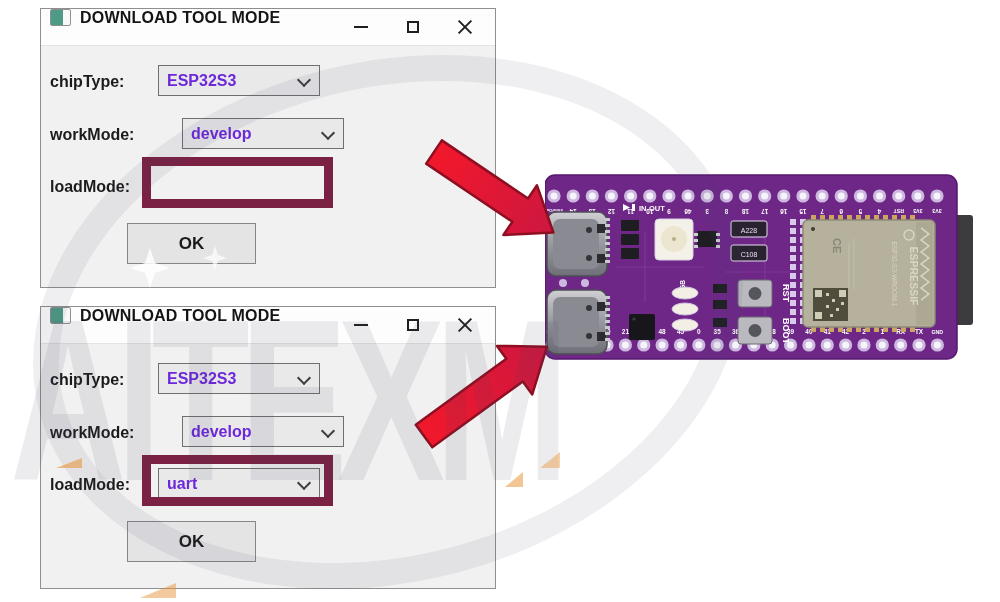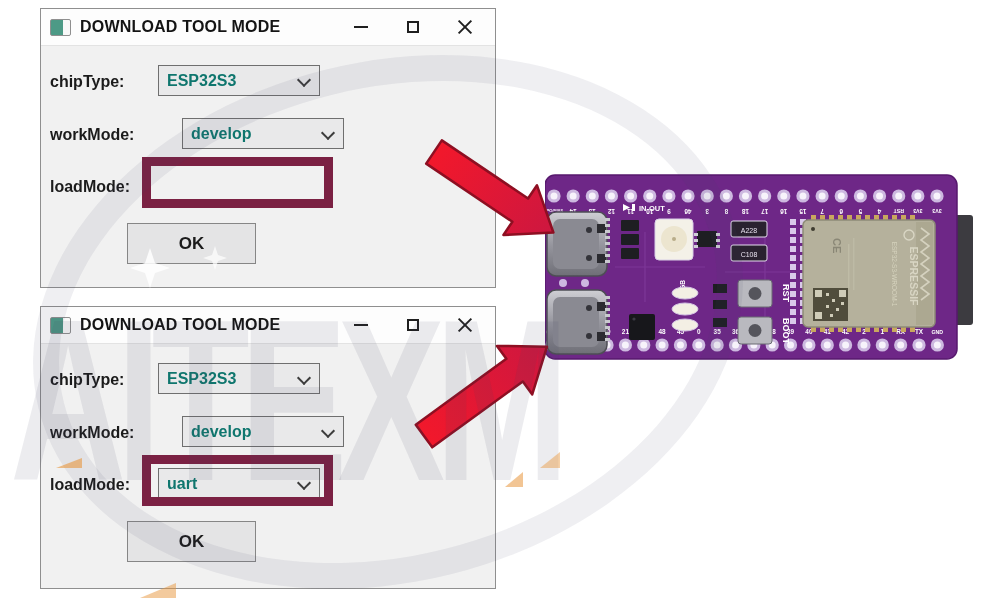--- a/index.html
+++ b/index.html
@@ -3,37 +3,37 @@
 <meta charset="utf-8">
 <style>
   html,body{margin:0;padding:0;background:#fff;}
   .canvas{position:relative;width:1000px;height:602px;background:#ffffff;overflow:hidden;
           font-family:"Liberation Sans",sans-serif;}
 
   
   .dialog{position:absolute;width:456px;background:#f1f1f1;border:1px solid #8f8f8f;z-index:10;box-sizing:border-box;}
   .d1{left:40px;top:8px;height:280px;}
   .d2{left:40px;top:306px;height:283px;}
-  .titlebar{position:relative;height:37px;background:#fdfdfd;display:flex;align-items:center;padding-left:9px;border-bottom:1px solid #e3e3e3;box-sizing:border-box;}
+  .titlebar{position:relative;height:37px;background:#fdfdfd;display:flex;padding-left:9px;border-bottom:1px solid #e3e3e3;box-sizing:border-box;}
   .app-icon{width:19px;height:15px;border:1px solid #8f8f8f;border-radius:2px;margin-right:9px;
             background:linear-gradient(90deg,#4d9a86 0,#4d9a86 62%,#f8f8f8 62%);}
   .title-text{font-size:16px;font-weight:600;color:#141414;letter-spacing:.2px;}
   .tb-btns{position:absolute;right:4px;top:0;height:100%;display:flex;}
   .tb-btn{width:52px;height:100%;display:flex;align-items:center;justify-content:center;cursor:default;}
   .glyph-min{width:14px;height:2px;background:#1f1f1f;}
   .glyph-max{width:12px;height:12px;border:2px solid #1f1f1f;box-sizing:border-box;}
   .glyph-close{position:relative;width:16px;height:16px;}
   .glyph-close::before,.glyph-close::after{content:"";position:absolute;left:-1px;top:7px;width:18px;height:2px;background:#1f1f1f;}
   .glyph-close::before{transform:rotate(45deg);}
   .glyph-close::after{transform:rotate(-45deg);}
 
   .field-label{position:absolute;left:9px;font-size:16px;font-weight:700;color:#1b1b1b;}
   .lb0{top:64px;}.lb1{top:117px;}.lb2{top:169px;}
   .combo{position:absolute;left:117px;width:162px;height:31px;background:#e9e9ea;border:1px solid #6f6f6f;
-         display:flex;align-items:center;padding-left:8px;font-size:16px;font-weight:600;color:#0f766e;box-sizing:border-box;}
+         display:flex;align-items:center;padding-left:8px;font-size:16px;font-weight:600;color:#6d28d9;box-sizing:border-box;}
   .cb0{top:56px;}.cb1{top:109px;margin-left:24px;}.cb2{top:161px;}
   .chev{position:absolute;right:10px;top:9px;width:8px;height:8px;border-right:2px solid #3c3c3c;border-bottom:2px solid #3c3c3c;transform:rotate(45deg);}
   .combo.focused::after{content:"";position:absolute;left:3px;top:3px;bottom:3px;right:27px;border:1px dotted #4a4a4a;}
   .hl-box{position:absolute;left:101px;top:148px;width:191px;height:51px;border:9px solid #7b2143;box-sizing:border-box;pointer-events:none;z-index:5;}
   .ok-btn{position:absolute;left:86px;top:214px;width:129px;height:41px;background:#e4e4e5;border:1px solid #868686;
           font-size:17px;font-weight:600;color:#1b1b1b;display:flex;align-items:center;justify-content:center;box-sizing:border-box;}
 
   
   .board-wrap{position:absolute;left:545px;top:172px;width:430px;height:190px;z-index:10;}
 

